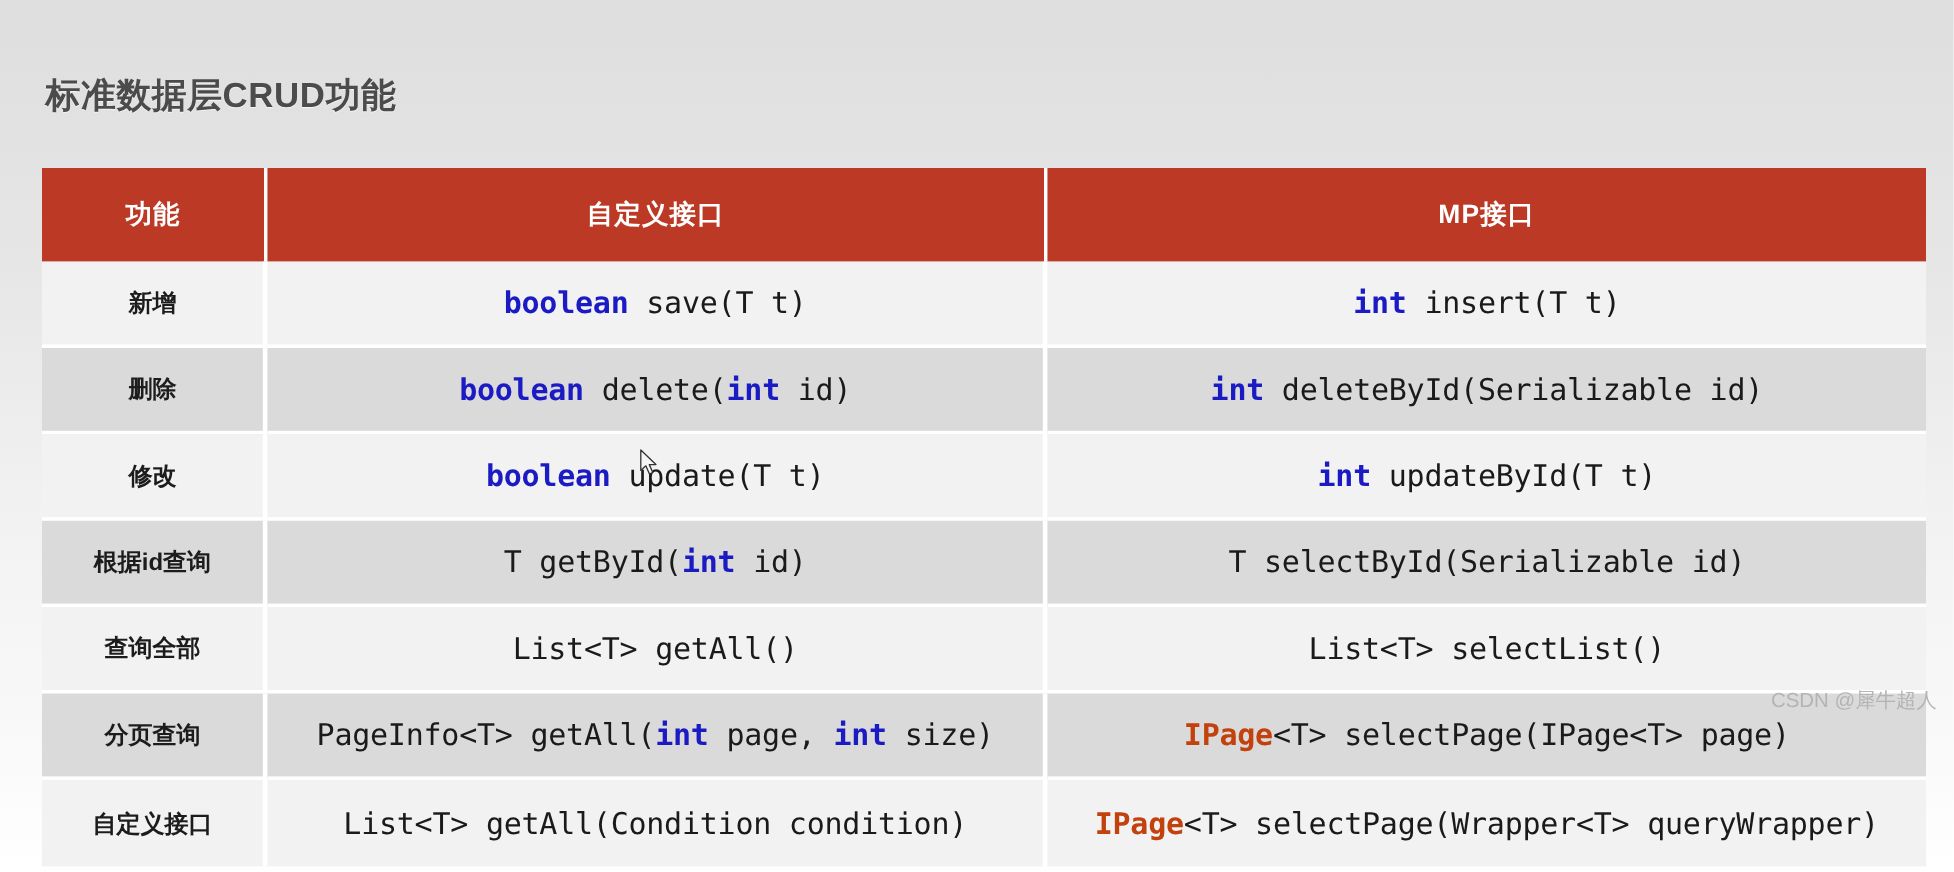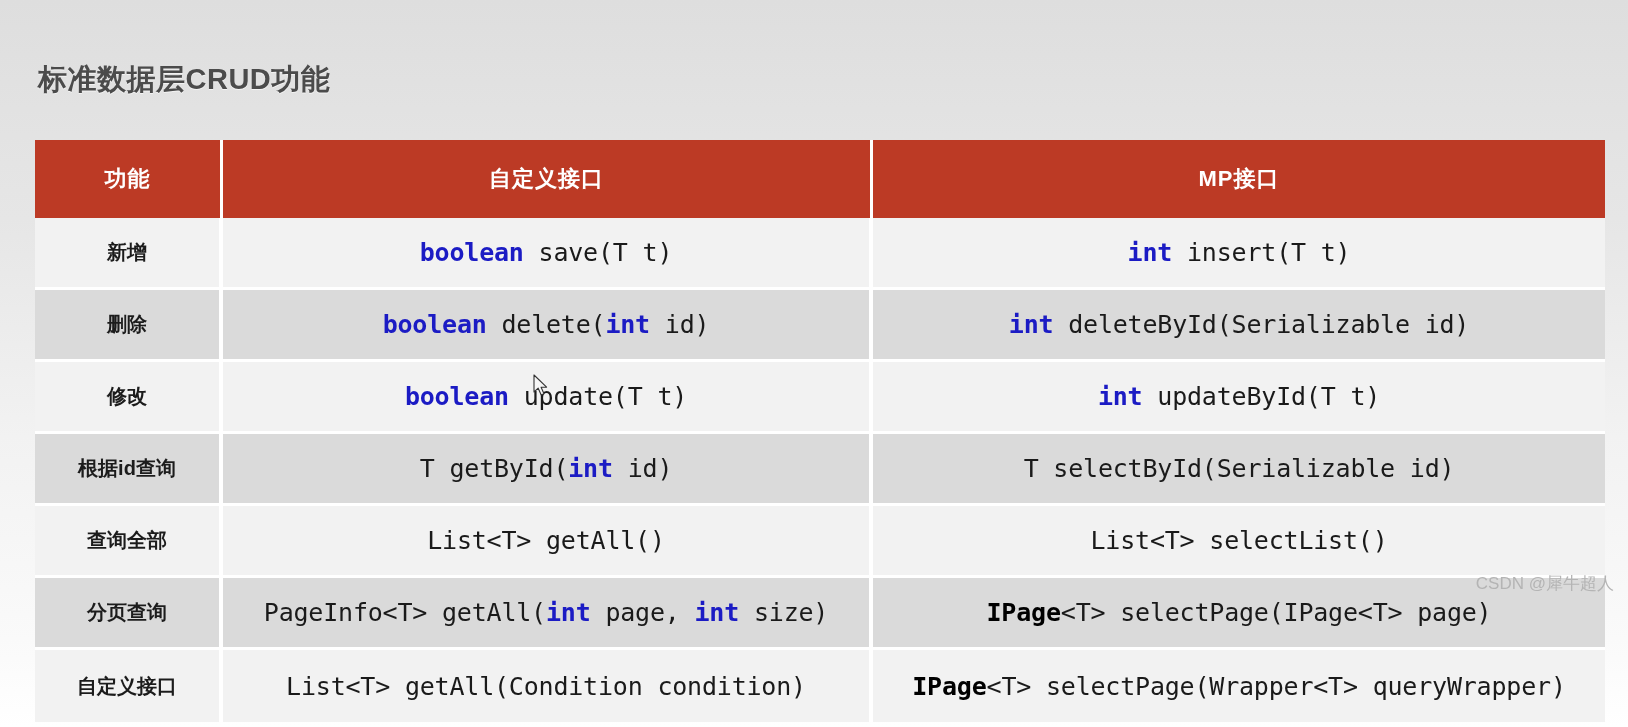--- a/index.html
+++ b/index.html
@@ -102,21 +102,21 @@
     white-space: nowrap;
     overflow: visible;
     letter-spacing: -0.2px;
   }
 
   .kw {
     color: #1b1bc4;
     font-weight: bold;
   }
   .type-red {
-    color: #000000;
+    color: #c2410c;
     font-weight: bold;
   }
 
   
   .watermark {
     position: absolute;
     right: 14px;
     bottom: 23px;
     font-size: 17px;
     color: #b4b4b4;

